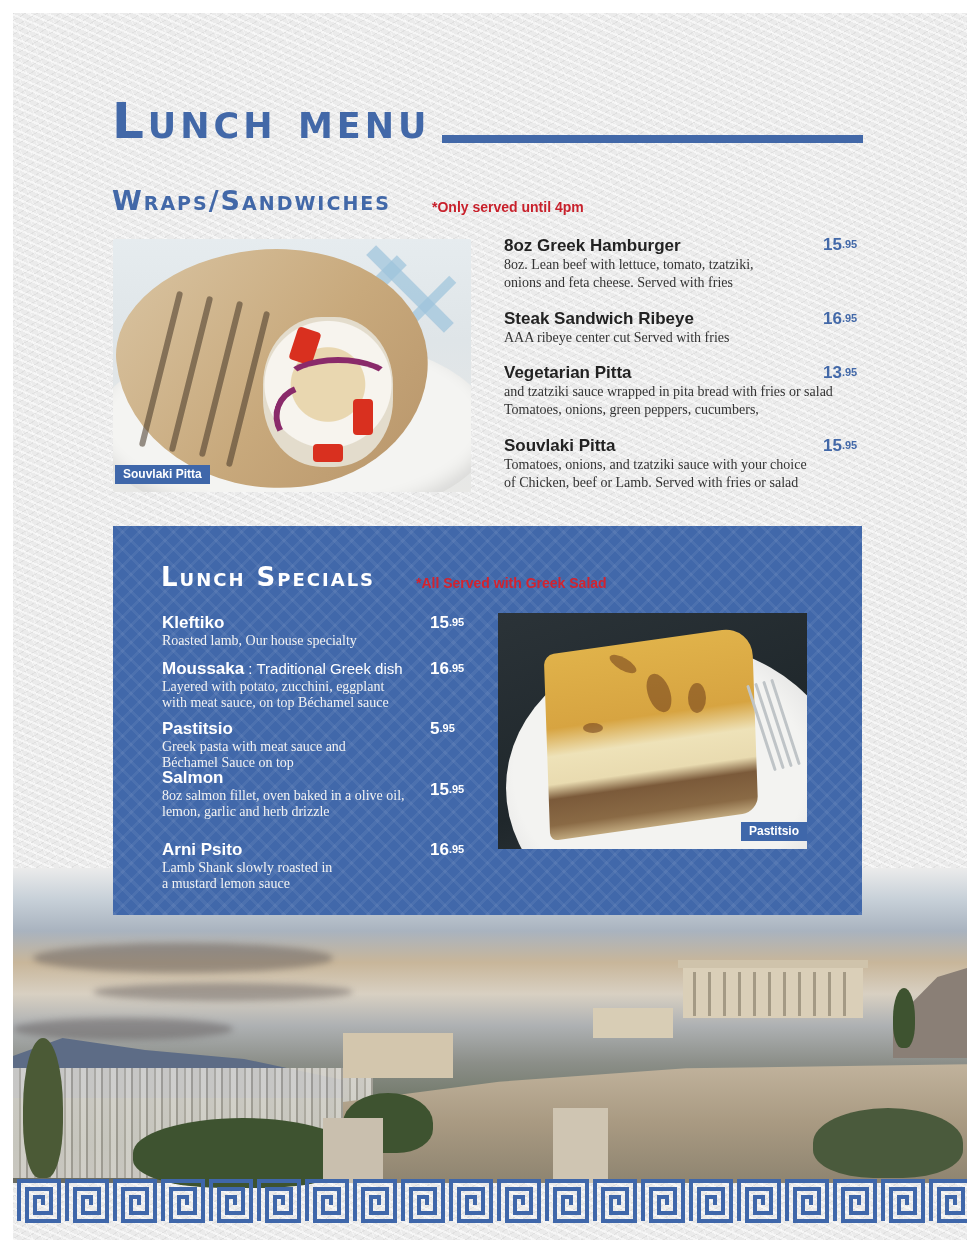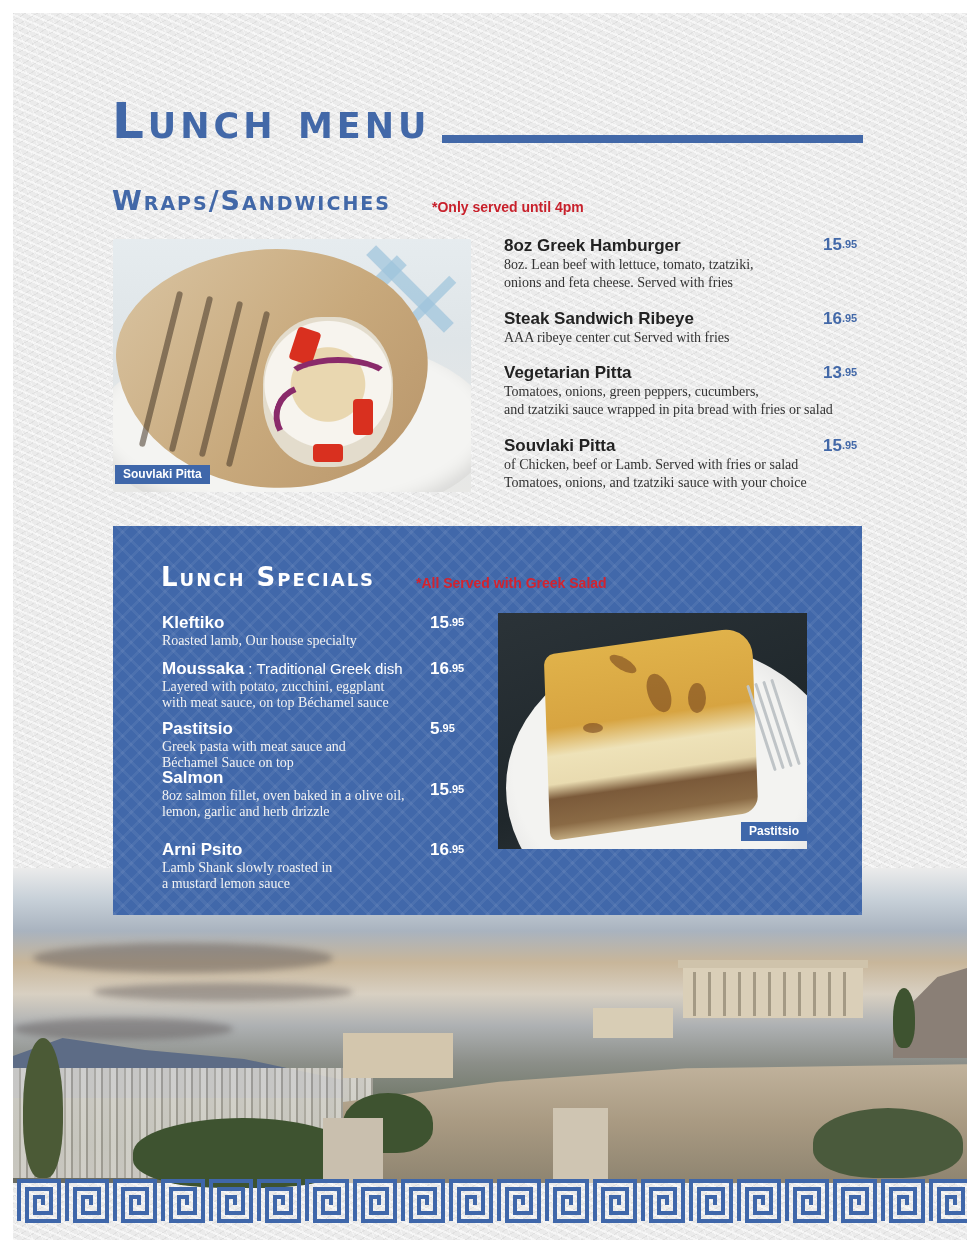--- a/index.html
+++ b/index.html
@@ -176,29 +176,29 @@
   <div class="price" style="left:810px; top:222px;"><span>15</span><sup>.95</sup></div>
 
   <div class="menu-item" style="left:491px; top:296px;">
     <div class="item-name">Steak Sandwich Ribeye</div>
     <div class="item-desc">AAA ribeye center cut Served with  fries</div>
   </div>
   <div class="price" style="left:810px; top:296px;"><span>16</span><sup>.95</sup></div>
 
   <div class="menu-item" style="left:491px; top:350px;">
     <div class="item-name">Vegetarian Pitta</div>
+    <div class="item-desc">and tzatziki sauce wrapped in pita bread with fries or salad</div>
     <div class="item-desc">Tomatoes, onions, green peppers, cucumbers,</div>
-    <div class="item-desc">and tzatziki sauce wrapped in pita bread with fries or salad</div>
   </div>
   <div class="price" style="left:810px; top:350px;"><span>13</span><sup>.95</sup></div>
 
   <div class="menu-item" style="left:491px; top:423px;">
     <div class="item-name">Souvlaki Pitta</div>
+    <div class="item-desc">Tomatoes, onions, and tzatziki sauce with your choice</div>
     <div class="item-desc">of Chicken, beef or Lamb. Served with fries or salad</div>
-    <div class="item-desc">Tomatoes, onions, and tzatziki sauce with your choice</div>
   </div>
   <div class="price" style="left:810px; top:423px;"><span>15</span><sup>.95</sup></div>
 
   <div class="landscape">
     <div class="cloud" style="left:20px; top:75px; width:300px; height:30px;"></div>
     <div class="cloud" style="left:80px; top:115px; width:260px; height:18px;"></div>
     <div class="cloud" style="left:0px; top:150px; width:220px; height:22px;"></div>
     <div class="mountain" style="left:0; top:170px; width:330px; height:60px; clip-path: polygon(0 30%, 15% 0, 40% 20%, 70% 35%, 100% 70%, 100% 100%, 0 100%);"></div>
     <div class="mountain" style="left:880px; top:100px; width:74px; height:90px; background:#8a7f76; clip-path: polygon(0 60%, 60% 10%, 100% 0, 100% 100%, 0 100%);"></div>
     <div class="city" style="left:0; top:200px; width:360px; height:110px; opacity:0.85;"></div>

